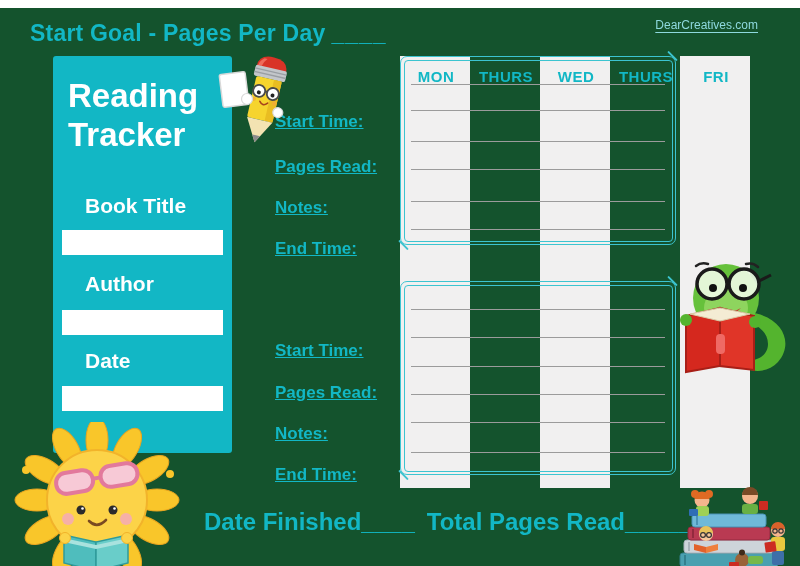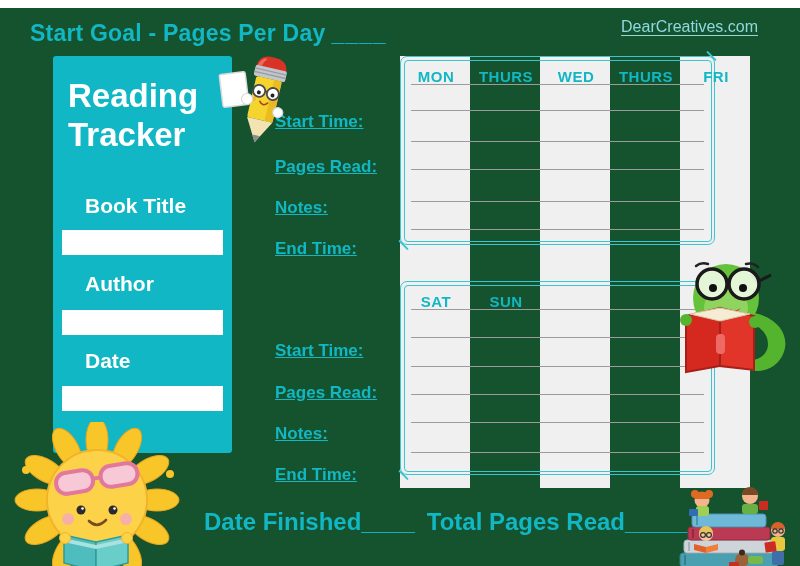--- a/index.html
+++ b/index.html
@@ -2,42 +2,42 @@
 <html><head>
 <meta charset="utf-8">
 <style>
   html,body{margin:0;padding:0;background:#fff;}
   .page{position:relative;width:800px;height:566px;background:#14532d;overflow:hidden;
         font-family:"Liberation Sans",sans-serif;margin-top:8px;}
 
   
   .title{position:absolute;left:30px;top:12px;font-size:23px;font-weight:800;color:#12b7c5;letter-spacing:.2px;white-space:nowrap;z-index:2;}
   .title .blank{margin-left:6px;letter-spacing:1px;}
-  .site{position:absolute;right:42px;top:10px;font-size:16px;font-weight:400;color:#8ed9de;
+  .site{position:absolute;right:42px;top:10px;font-size:12px;font-weight:400;color:#8ed9de;
         text-decoration:underline;text-underline-offset:3px;cursor:pointer;z-index:2;}
 
   
   .panel{position:absolute;left:53px;top:48px;width:179px;height:397px;background:#12b7c5;border-radius:3px;z-index:1;}
   .panel-title{position:absolute;left:15px;top:20px;color:#fff;font-size:33px;font-weight:800;line-height:39px;}
   .f-label{position:absolute;left:32px;color:#fff;font-size:21px;font-weight:700;}
   .lbl-book{top:138px;} .lbl-author{top:216px;} .lbl-date{top:293px;}
   .f-box{position:absolute;left:9px;width:161px;height:25px;background:#fff;border:none;outline:none;
          font-family:"Liberation Sans",sans-serif;font-size:15px;color:#333;padding:0 6px;box-sizing:border-box;}
   .box-book{top:174px;} .box-author{top:254px;} .box-date{top:330px;}
 
   
   .rl{position:absolute;left:275px;color:#12b7c5;font-size:17px;font-weight:700;white-space:nowrap;z-index:2;text-decoration:underline;}
 
   
   .stripes{position:absolute;left:400px;top:48px;width:350px;height:432px;display:flex;z-index:0;}
   .stripes .col{width:70px;height:100%;}
   .stripes .shaded{background:#f1f0f0;}
 
   
-  .tframe{position:absolute;left:400px;width:315px;border:1.6px solid #3cc4d0;border-radius:7px;box-sizing:border-box;z-index:1;}
+  .tframe{position:absolute;left:400px;width:276px;border:1.6px solid #3cc4d0;border-radius:7px;box-sizing:border-box;z-index:1;}
   .tframe::before{content:"";position:absolute;inset:2.5px;border:1.2px solid #3cc4d0;border-radius:4px;pointer-events:none;}
   .t1{top:48px;height:189px;}
   .t2{top:273px;height:194px;}
   .thead{display:flex;padding-top:11px;position:relative;}
   .thead span{flex:0 0 70px;text-align:center;color:#12b7c5;font-size:15px;font-weight:700;letter-spacing:.5px;}
   .line{position:absolute;left:10px;right:10px;height:1px;background:#9b9b9b;}
   .tick{position:absolute;width:13px;height:2px;background:#3cc4d0;border-radius:2px;}
   .tick.tr{right:-4px;top:-2px;transform:rotate(45deg);}
   .tick.bl{left:-4px;bottom:-2px;transform:rotate(45deg);}
 
@@ -107,24 +107,20 @@
     <div class="line" style="top:53px"></div>
     <div class="line" style="top:84px"></div>
     <div class="line" style="top:112px"></div>
     <div class="line" style="top:144px"></div>
     <div class="line" style="top:172px"></div>
   </div>
 
   <div class="tframe t2">
     <div class="tick tr"></div>
     <div class="tick bl"></div>
-    <div class="thead">
-      <span>SAT</span>
-      <span>SUN</span>
-    </div>
     <div class="line" style="top:27px"></div>
     <div class="line" style="top:55px"></div>
     <div class="line" style="top:84px"></div>
     <div class="line" style="top:112px"></div>
     <div class="line" style="top:140px"></div>
     <div class="line" style="top:170px"></div>
   </div>
 
   <div class="footer">
     <span>Date Finished</span><span>____</span><span class="gap">Total Pages Read</span><span>_____</span>

